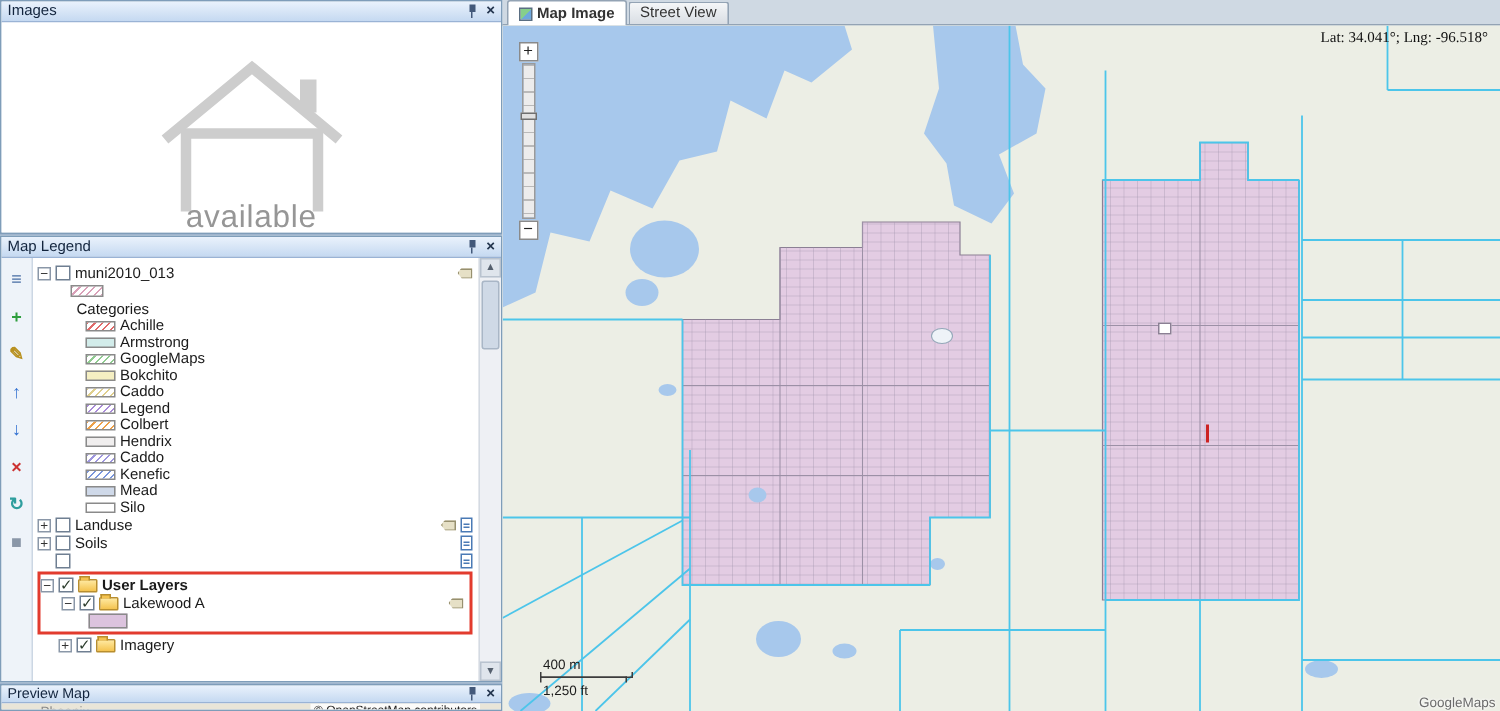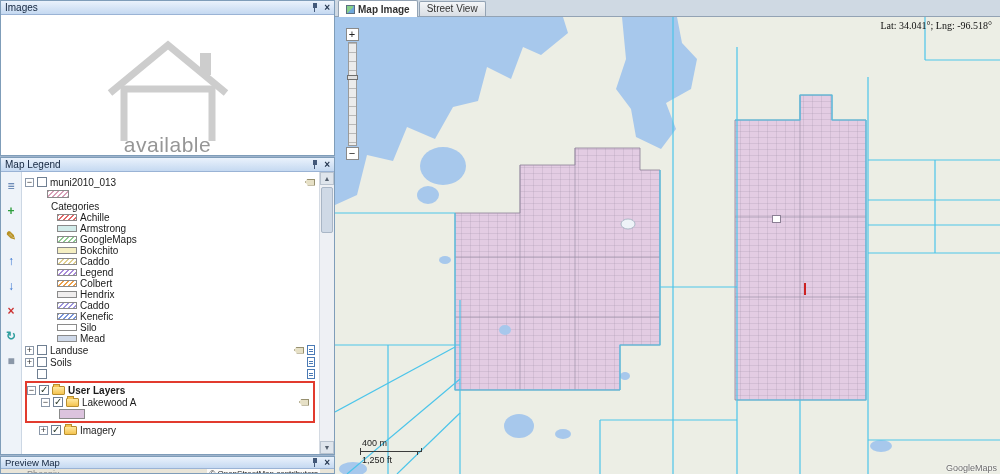--- a/index.html
+++ b/index.html
@@ -212,27 +212,27 @@
     <span class="swatch cat-swatch" style="background: repeating-linear-gradient(135deg, rgb(158, 150, 222) 0px, rgb(158, 150, 222) 1px, rgb(255, 255, 255) 1px, rgb(255, 255, 255) 3.5px);"></span>
     <span class="tree-label">Caddo</span>
   </div>
 
   <div class="tree-row cat-row">
     <span class="swatch cat-swatch" style="background: repeating-linear-gradient(135deg, rgb(122, 150, 220) 0px, rgb(122, 150, 220) 1px, rgb(255, 255, 255) 1px, rgb(255, 255, 255) 3.5px);"></span>
     <span class="tree-label">Kenefic</span>
   </div>
 
   <div class="tree-row cat-row">
+    <span class="swatch cat-swatch" style="background: rgb(207, 217, 233);"></span>
+    <span class="tree-label">Mead</span>
+  </div>
+
+  <div class="tree-row cat-row">
     <span class="swatch cat-swatch" style="background: rgb(255, 255, 255);"></span>
     <span class="tree-label">Silo</span>
-  </div>
-
-  <div class="tree-row cat-row">
-    <span class="swatch cat-swatch" style="background: rgb(207, 217, 233);"></span>
-    <span class="tree-label">Mead</span>
   </div>
 </div>
 
           <div class="tree-row">
             <span class="expander plus"></span>
             <span class="checkbox"></span>
             <span class="tree-label">Landuse</span>
             <span class="row-icons">
               <span class="tag-icon"></span>
               <span class="file-icon"></span>

